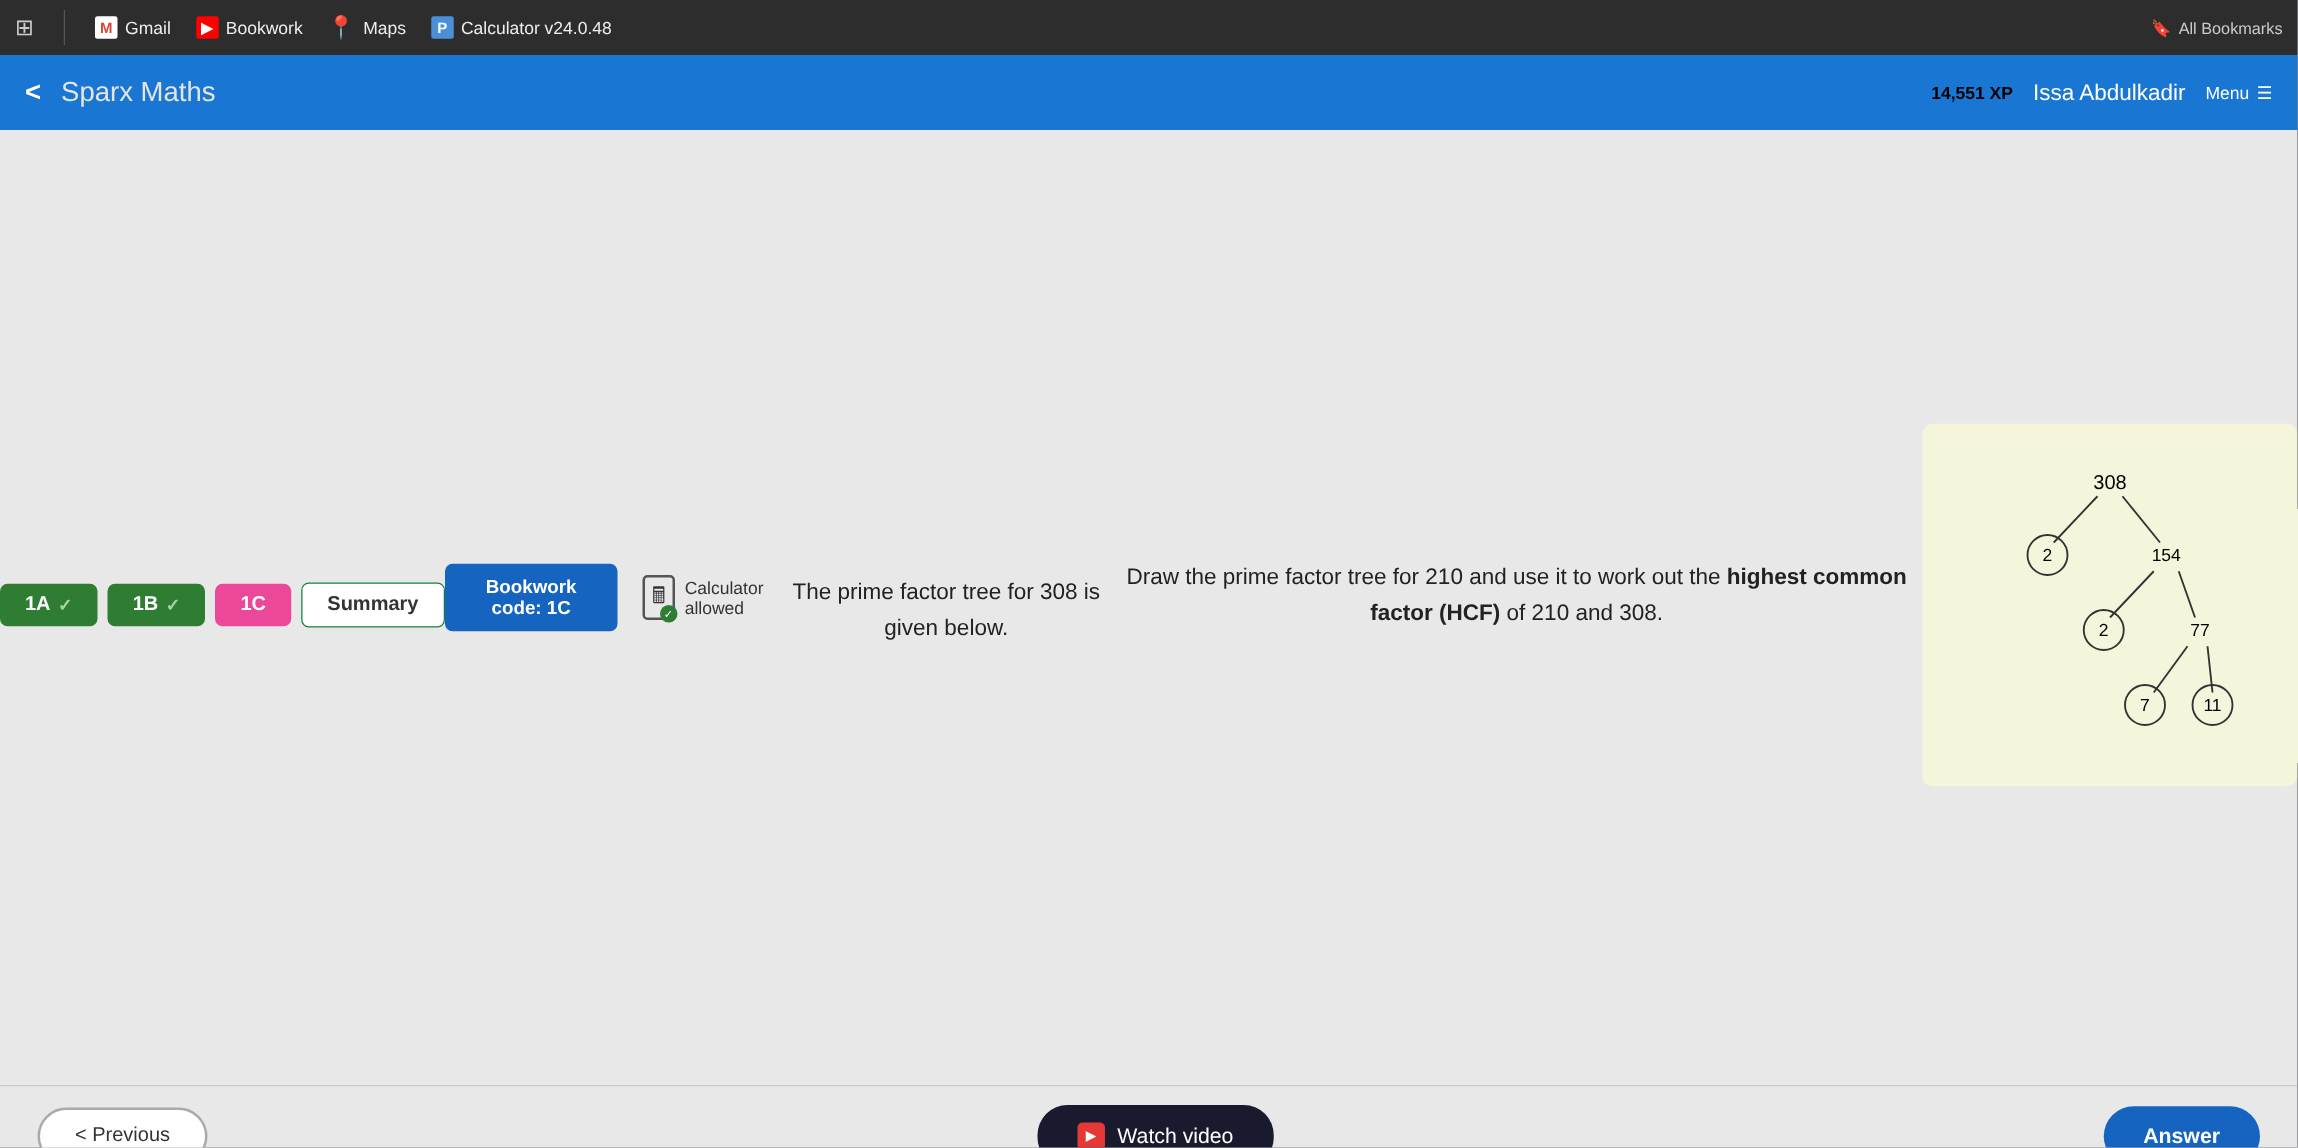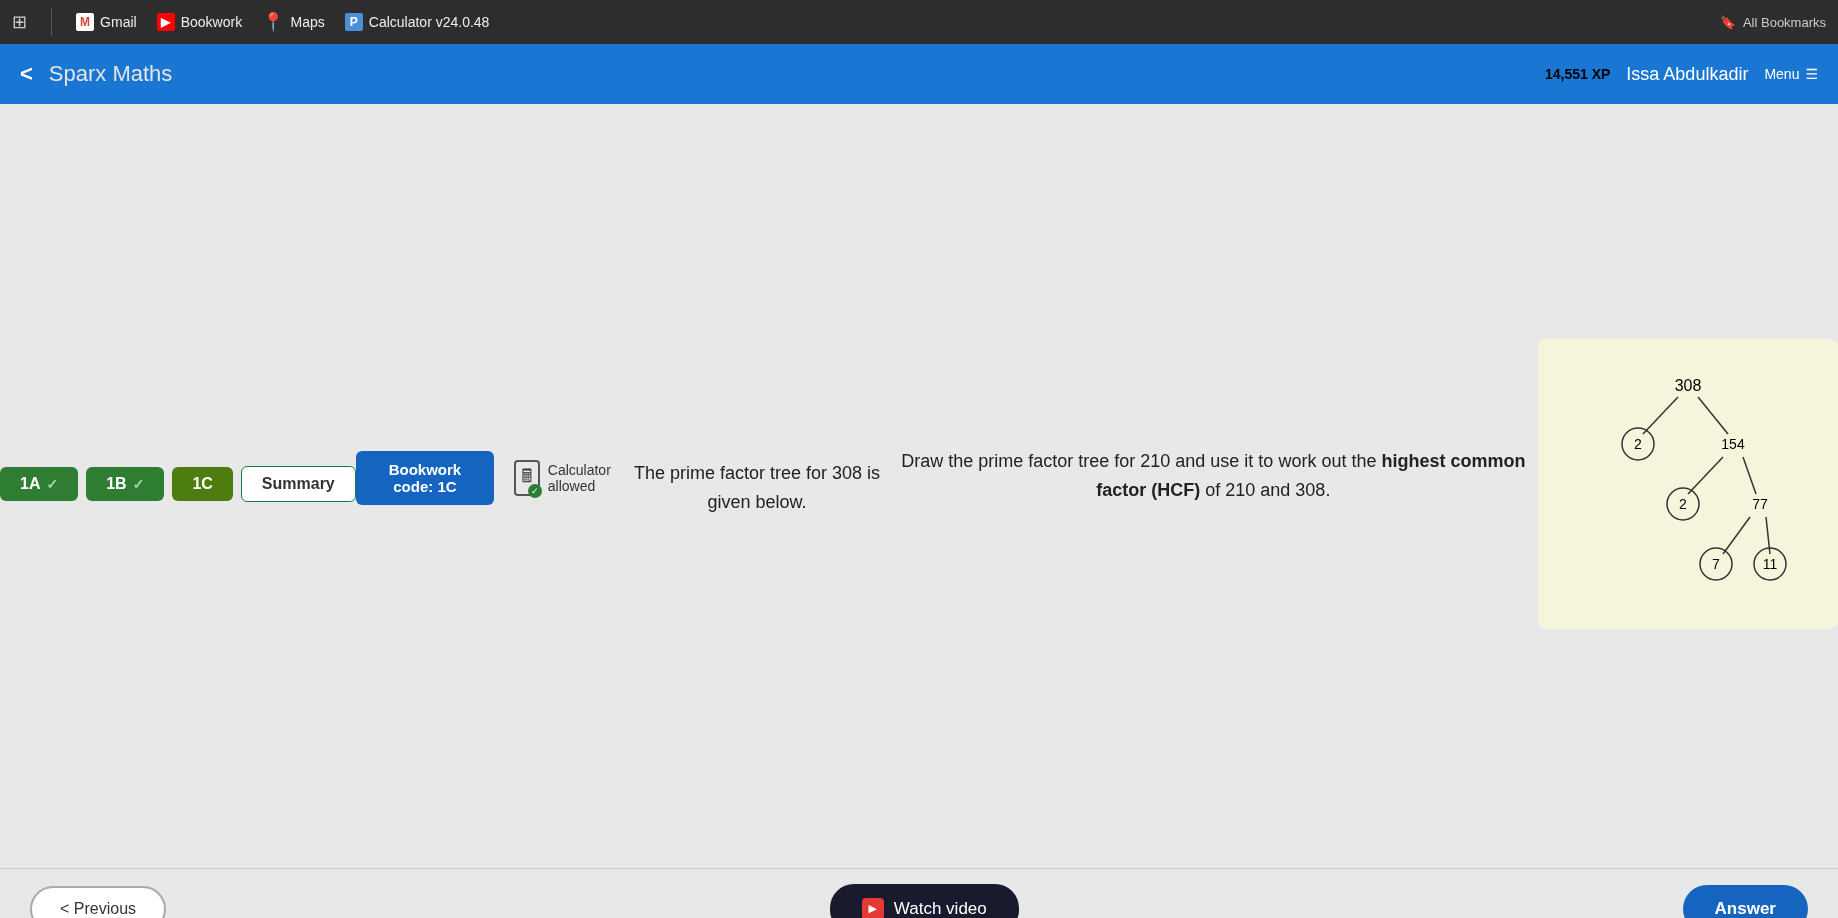--- a/index.html
+++ b/index.html
@@ -143,21 +143,21 @@
       cursor: pointer;
       display: flex;
       align-items: center;
       gap: 6px;
     }
     .tab-green {
       background: #2e7d32;
       color: white;
     }
     .tab-blue {
-      background: #4d7c0f;
+      background: #ec4899;
       color: white;
     }
     .tab-summary {
       background: white;
       color: #333;
       border: 1px solid #15803d;
     }
     .checkmark {
       color: #a5d6a7;
       font-size: 14px;

